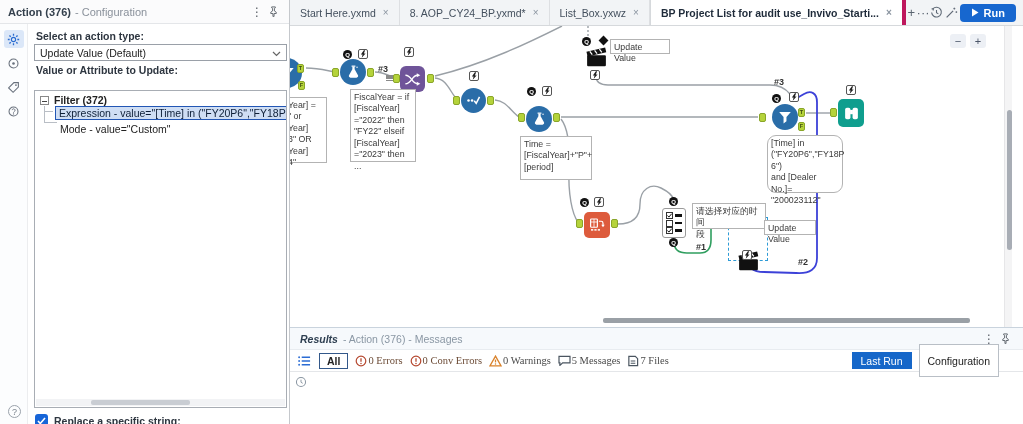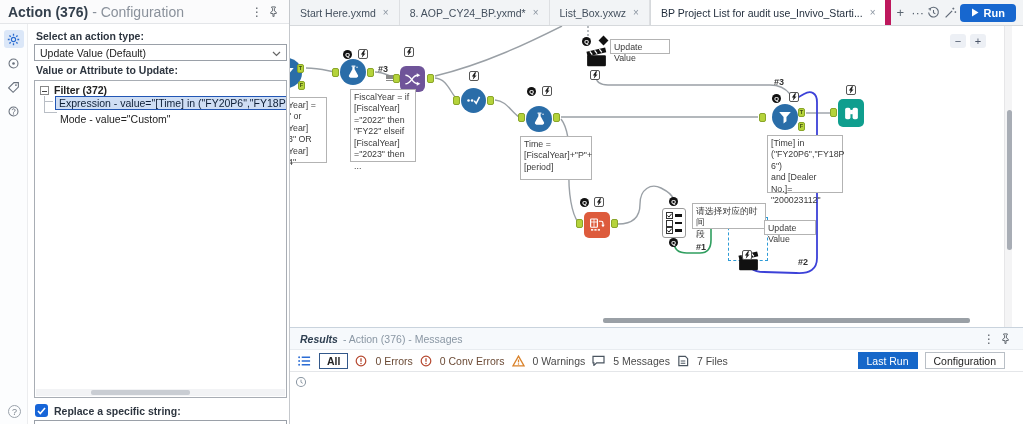--- a/index.html
+++ b/index.html
@@ -2,49 +2,49 @@
 <html><head>
 <meta charset="utf-8">
 <style>
   * { margin:0; padding:0; box-sizing:border-box; }
   body { font-family:"Liberation Sans","DejaVu Sans",sans-serif; background:#fff; }
   .app { position:relative; width:1023px; height:424px; overflow:hidden; background:#fff; font-size:11px; color:#222; }
 
   
   .config { position:absolute; left:0; top:0; width:290px; height:424px; background:#fff; border-right:1px solid #c5c8cc; }
   .cfg-header { height:24px; background:#fbfbfc; border-bottom:1px solid #e4e6e9; display:flex; align-items:center; padding:0 8px; }
-  .cfg-title { font-size:14px; font-weight:700; color:#34404d; }
+  .cfg-title { font-size:11px; font-weight:700; color:#34404d; }
   .cfg-title .muted { font-weight:400; color:#8a919b; margin-left:4px; }
   .cfg-header .sp { flex:1; }
   .hicon { width:16px; height:16px; display:flex; align-items:center; justify-content:center; color:#5a6068; font-size:12px; cursor:pointer; }
   .cfg-strip { position:absolute; left:0; top:24px; width:28px; height:400px; background:#fcfdfe; border-right:1px solid #ecedef; }
   .strip-btn { width:20px; height:18px; margin:6px auto 4px; display:flex; align-items:center; justify-content:center; border-radius:3px; color:#68707c; }
   .strip-btn.sel { background:#dbe7f8; color:#2a6cd0; }
   .cfg-main { position:absolute; left:30px; top:24px; width:260px; height:400px; padding:4px 4px 0 4px; }
   .cfg-label { font-size:10.5px; font-weight:700; color:#2e3640; margin:2px 0 2px 2px; }
   .cfg-select { position:relative; width:253px; height:17px; border:1px solid #9aa0a8; background:#fff; display:flex; align-items:center; padding:0 5px; font-size:10.5px; color:#222; }
   .cfg-select svg { position:absolute; right:5px; top:6px; }
-  .tree-box { position:relative; width:253px; height:318px; border:1px solid #a8adb4; background:#fff; margin-top:4px; overflow:hidden; }
+  .tree-box { position:relative; width:253px; height:318px; border:1px solid #a8adb4; background:#fff; margin-top:14px; overflow:hidden; }
   .tree-row { position:absolute; font-size:10.5px; color:#222; white-space:nowrap; }
   .expander { position:absolute; left:5px; top:5px; width:9px; height:9px; border:1px solid #888; background:#fff; }
   .expander i { position:absolute; left:1px; top:3.5px; width:5px; height:1px; background:#444; display:block; }
   .tline { position:absolute; background:#b9bec5; }
   .sel-pill { display:inline-block; background:#cfdef4; border:1.5px solid #2256b4; color:#0f2038; padding:0 3px; font-size:10.5px; }
   .tree-hscroll { position:absolute; left:1px; bottom:1px; width:249px; height:7px; background:#f2f3f5; }
   .tree-hscroll i { position:absolute; left:22%; top:1px; width:40%; height:5px; background:#c9cdd3; border-radius:2px; display:block; }
   .replace-row { display:flex; align-items:center; gap:6px; margin:6px 0 3px 1px; }
   .cbx { width:13px; height:13px; background:#1765d8; border-radius:3px; display:flex; align-items:center; justify-content:center; }
   .cfg-input { width:253px; height:17px; border:1px solid #9aa0a8; background:#fff; display:flex; align-items:center; padding:0 5px; font-size:10.5px; color:#222; }
   .help-dot { position:absolute; left:8px; bottom:6px; width:13px; height:13px; border:1px solid #9aa2ab; border-radius:50%; color:#7a838d; font-size:9px; display:flex; align-items:center; justify-content:center; }
 
   
   .tabbar { position:absolute; left:290px; top:0; width:733px; height:26px; background:#f2f4f6; border-bottom:1px solid #d6d9dc; display:flex; align-items:stretch; }
   .tab { display:flex; align-items:center; padding:0 10px; font-size:10.5px; color:#44505e; border-right:1px solid #dddfe2; cursor:pointer; white-space:nowrap; }
   .tab .x { margin-left:7px; color:#8a94a0; font-size:10px; }
-  .tab.active { background:#fff; color:#1f2b3a; font-weight:400; border-left:1px solid #d6d9dc; border-right:6px solid #be185d; }
+  .tab.active { background:#fff; color:#1f2b3a; font-weight:700; border-left:1px solid #d6d9dc; border-right:4px solid #be185d; }
   .tab-btn { width:24px; display:flex; align-items:center; justify-content:center; color:#5a6470; font-size:13px; cursor:pointer; }
   .tabbar .sp { flex:1; }
   .tb-icon { width:20px; display:flex; align-items:center; justify-content:center; color:#5f6976; margin-right:2px; cursor:pointer; }
   .run-btn { align-self:center; display:flex; align-items:center; gap:5px; background:#1767cf; color:#fff; font-size:11px; font-weight:600; border-radius:4px; padding:3px 11px; margin-right:7px; cursor:pointer; }
 
   
   .canvas { position:absolute; left:290px; top:26px; width:733px; height:301px; background:#fff; overflow:hidden; }
   .wires { position:absolute; left:0; top:0; z-index:1; }
   .tool, .badge-bolt, .badge-q, .anchor, .diamond, .stacked { position:absolute; z-index:2; }
   .circle { border-radius:50%; background:#2a6da8; display:flex; align-items:center; justify-content:center; }
@@ -69,24 +69,24 @@
   .hscroll { position:absolute; left:313px; top:292px; width:367px; height:5px; background:#9aa0a6; border-radius:2px; z-index:4; }
 
   
   .results { position:absolute; left:290px; top:327px; width:733px; height:97px; background:#fff; border-top:1px solid #c9d3dd; }
   .res-header { height:22px; background:#f6f9fc; display:flex; align-items:center; padding:0 10px; border-bottom:1px solid #e8ecf0; }
   .res-title { font-size:10.5px; font-weight:700; color:#2d3e50;font-style:italic; }
   .res-sub { font-size:10.5px; color:#8a97a4; margin-left:5px; }
   .res-header .sp, .res-toolbar .sp { flex:1; }
   .res-toolbar { height:22px; display:flex; align-items:center; gap:7px; padding:0 6px; border-bottom:1px solid #e4e6e9; }
   .all-btn { border:1px solid #33588a; background:#fff; font-size:10.5px; font-weight:700; color:#222; padding:0px 7px; height:16px; display:flex; align-items:center; }
-  .cnt { display:flex; align-items:center; gap:8px; font-size:10.5px; color:#4a4a4a; }
+  .cnt { display:flex; align-items:center; gap:1px; font-size:10.5px; color:#4a4a4a;font-family:Liberation Serif, serif; }
   .cnt.err { color:#6b4a35; }
   .lastrun { background:#1667c9; color:#fff; font-size:10.5px; padding:2px 9px; height:17px; display:flex; align-items:center; cursor:pointer; }
-  .configbtn { background:#fff; border:1px solid #b9bfc6; color:#222; font-size:10.5px; padding:2px 8px; height:17px; display:flex; align-items:center; cursor:pointer; margin-right:12px; }
+  .configbtn { background:#fff; border:1px solid #b9bfc6; color:#222; font-size:10.5px; padding:2px 8px; height:33px; display:flex; align-items:center; cursor:pointer; margin-right:18px; }
   .res-content { position:relative; height:52px; }
   .gutter-ic { position:absolute; left:5px; top:4px; color:#7a8694; }
 </style>
 </head>
 <body>
 
 <div class="app">
 
   <aside class="config">
     <div class="cfg-header">
@@ -414,21 +414,21 @@
         </svg>
       </div>
     <div class="anchor" style="left:469px; top:87px;"></div>
     <div class="tool circle" style="left:482px; top:78px; width:26px; height:26px;">
       <svg width="16" height="16" viewBox="0 0 22 22">
           <path d="M3 4h16l-6 7v6l-4 3V11z" fill="#fff"></path>
         </svg>
     </div>
     <div class="anchor" style="left:508px; top:82px;">T</div>
     <div class="anchor" style="left:508px; top:96px;">F</div>
-    <div class="ann" style="left:477px; top:109px; width:76px; height:58px;">[Time] in
+    <div class="ann" style="left:477px; top:109px; width:76px; height:58px;border-radius:9px;">[Time] in
 ("FY20P6","FY18P
 6")
 and [Dealer No.]=
 "200023112"</div>
 
     <div class="badge-bolt" style="left:556px; top:59px;">
         <svg width="6" height="8" viewBox="0 0 7 9">
           <path d="M4.5 0 1 5h2L2 9l4.5-5h-2L6 0z" fill="#222"></path>
         </svg>
       </div>

